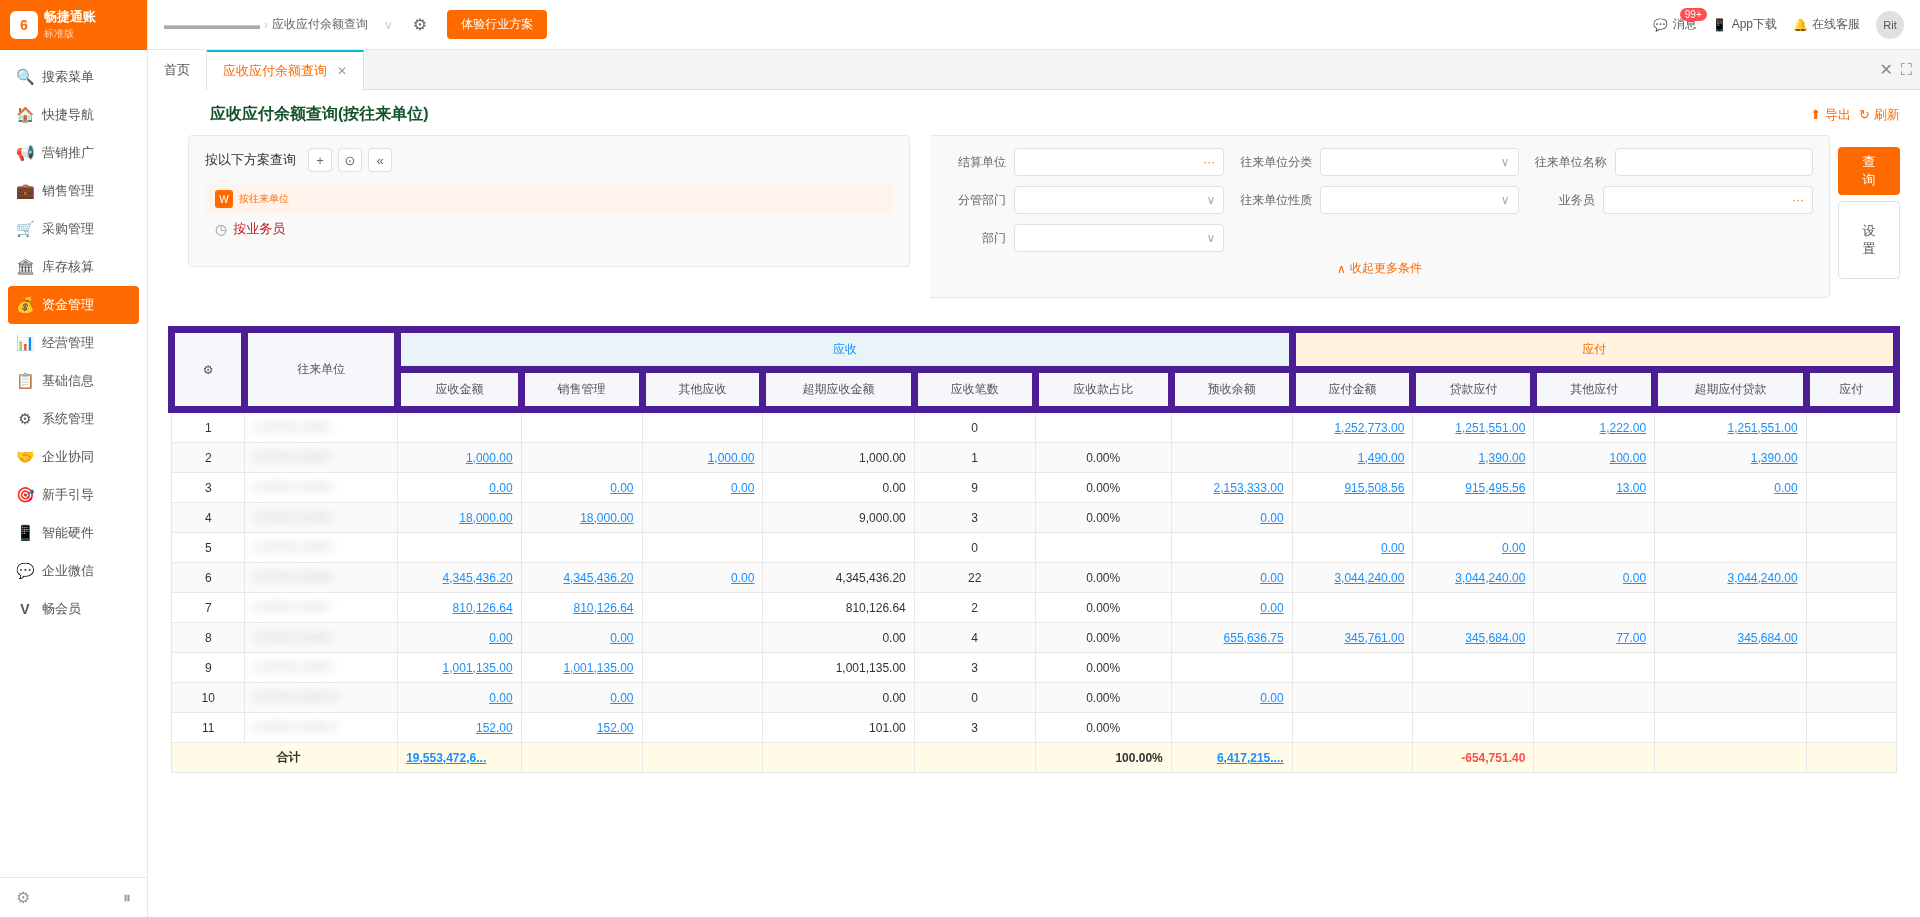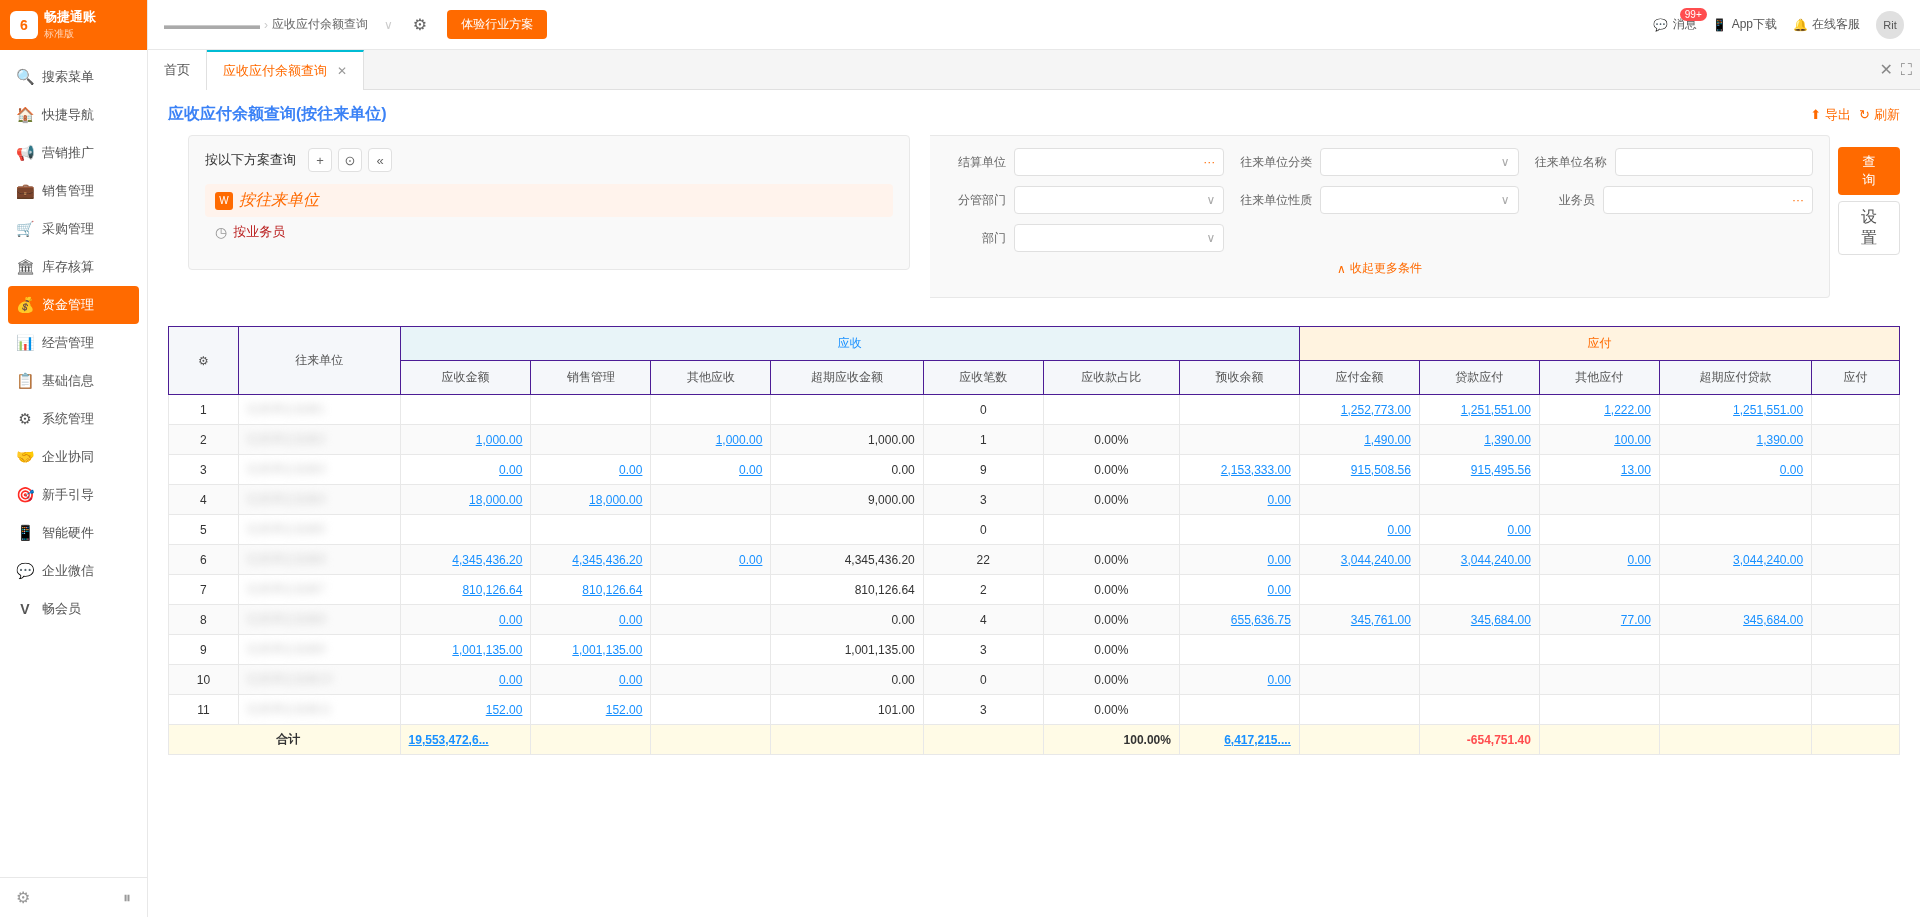--- a/index.html
+++ b/index.html
@@ -68,60 +68,60 @@
       position: fixed; left: 148px; top: 90px; right: 0; bottom: 0;
       overflow-y: auto; background: #f0f2f5; padding: 0;
     }
     .page-container { background: #fff; margin: 0; padding: 0; min-height: calc(917px - 90px); }
 
     
     .page-header {
       display: flex; align-items: center; justify-content: space-between;
       padding: 14px 20px 10px;
     }
-    .page-title { font-size: 16px; font-weight: bold; color: #3b82f6; }
+    .page-title { font-size: 16px; font-weight: bold; color: #14532d; margin-left: 42px; }
     .page-actions { display: flex; gap: 8px; }
     .btn-export { display: flex; align-items: center; gap: 4px; color: #ff6a00; border: none; background: none; cursor: pointer; font-size: 13px; }
     .btn-refresh { display: flex; align-items: center; gap: 4px; color: #ff6a00; border: none; background: none; cursor: pointer; font-size: 13px; }
 
     
     .filter-area { background: #f9f9f9; border: 1px solid #e8e8e8; margin: 0 20px 14px; border-radius: 4px; padding: 12px 16px; }
     .filter-bar { display: flex; align-items: center; gap: 8px; margin-bottom: 12px; }
     .filter-label { font-size: 13px; color: #333; white-space: nowrap; }
     .filter-bar-icons { display: flex; gap: 6px; margin-left: 4px; }
     .filter-icon-btn { width: 24px; height: 24px; border: 1px solid #e0e0e0; border-radius: 4px; background: #fff; cursor: pointer; display: flex; align-items: center; justify-content: center; color: #666; font-size: 13px; }
     .scheme-item { display: flex; align-items: center; gap: 6px; padding: 6px 10px; border-radius: 4px; cursor: pointer; }
     .scheme-item.active { background: #fff3ec; }
     .scheme-item-icon { width: 18px; height: 18px; background: #ff6a00; border-radius: 3px; display: flex; align-items: center; justify-content: center; color: #fff; font-size: 10px; }
-    .scheme-item-label { font-size: 16px; color: #ff6a00; font-style: italic; }
+    .scheme-item-label { font-size: 10px; color: #ff6a00; }
     .scheme-item2 { display: flex; align-items: center; gap: 6px; padding: 6px 10px; cursor: pointer; }
     .scheme-item2 .scheme-item2-icon { color: #999; font-size: 14px; }
     .scheme-item2-label { font-size: 13px; color: #b91c1c; }
 
     .filter-rows { display: flex; flex-direction: column; gap: 10px; }
     .filter-row { display: grid; grid-template-columns: 1fr 1fr 1fr; gap: 16px; }
     .filter-field { display: flex; align-items: center; gap: 8px; }
     .filter-field-label { color: #666; font-size: 12px; white-space: nowrap; min-width: 60px; text-align: right; }
     .filter-input {
       flex: 1; height: 28px; border: 1px solid #e0e0e0; border-radius: 4px;
       padding: 0 8px; font-size: 12px; background: #fff; display: flex; align-items: center;
       justify-content: space-between; color: #ccc; cursor: pointer;
     }
     .filter-input-dots { color: #ff6a00; }
     .filter-collapse { display: flex; align-items: center; justify-content: center; padding: 8px; cursor: pointer; color: #ff6a00; font-size: 12px; gap: 4px; }
 
     
     .query-btn { background: #ff6a00; color: #fff; border: none; border-radius: 4px; padding: 6px 20px; font-size: 13px; cursor: pointer; display: block; width: 100%; margin-bottom: 6px; }
-    .setting-btn { background: #fff; color: #555; border: 1px solid #e0e0e0; border-radius: 4px; padding: 5px 18px; font-size: 16px; cursor: pointer; display: block; width: 100%; }
+    .setting-btn { background: #fff; color: #555; border: 1px solid #e0e0e0; border-radius: 4px; padding: 20px 18px; font-size: 13px; cursor: pointer; display: block; width: 100%; }
 
     
     .table-container { margin: 0 20px 20px; overflow-x: auto; }
     .data-table { width: 100%; border-collapse: collapse; font-size: 12px; }
     .data-table th {
-      background: #f5f7fa; border: 1px solid #4c1d95; padding: 8px 20px;
+      background: #f5f7fa; border: 7px solid #4c1d95; padding: 8px 20px;
       text-align: center; color: #555; font-weight: normal; white-space: nowrap;
     }
     .data-table td {
       border: 1px solid #e8e8e8; padding: 6px 8px; color: #333;
       text-align: right; white-space: nowrap;
     }
     .data-table td:nth-child(2) { text-align: left; }
     .data-table td.num { color: #1890ff; text-decoration: underline; cursor: pointer; }
     .data-table tr:nth-child(even) td { background: #fafafa; }
     .col-group-header { background: #f5f7fa; text-align: center; font-weight: bold; color: #444; }

